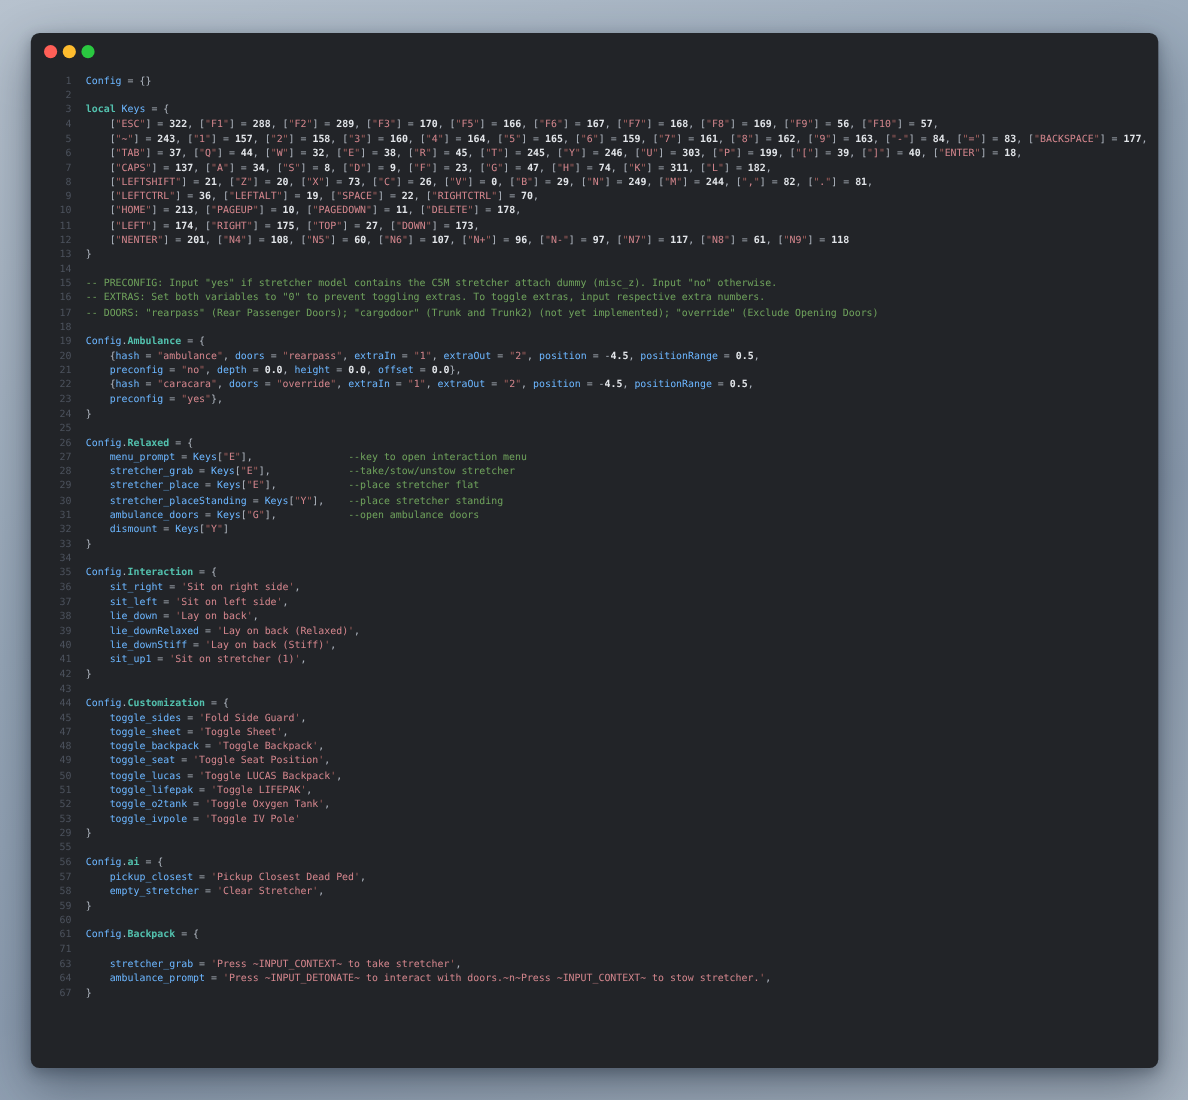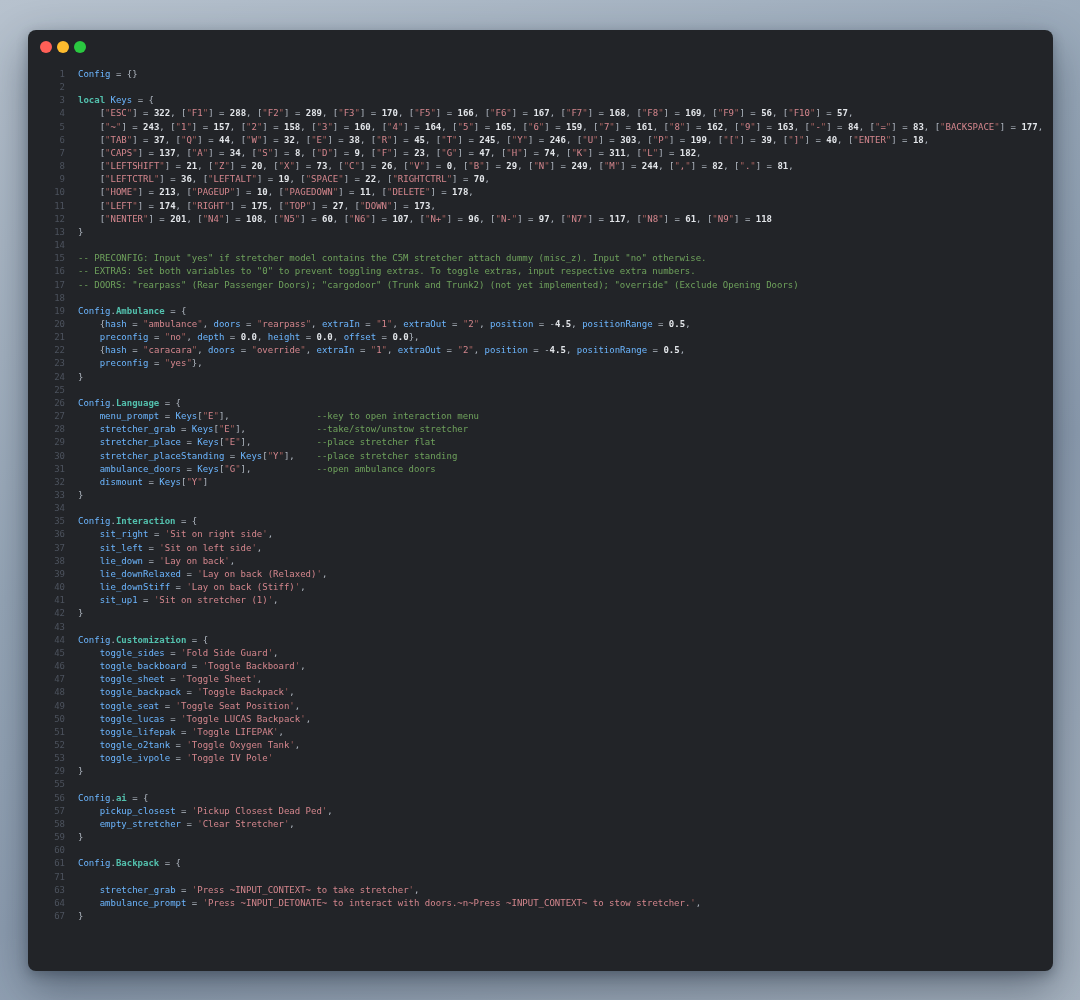--- a/index.html
+++ b/index.html
@@ -60,41 +60,40 @@
       <div class="line"><span class="ln">16</span><span class="tx"><span class="c">-- EXTRAS: Set both variables to "0" to prevent toggling extras. To toggle extras, input respective extra numbers.</span></span></div>
       <div class="line"><span class="ln">17</span><span class="tx"><span class="c">-- DOORS: "rearpass" (Rear Passenger Doors); "cargodoor" (Trunk and Trunk2) (not yet implemented); "override" (Exclude Opening Doors)</span></span></div>
       <div class="line"><span class="ln">18</span><span class="tx"></span></div>
       <div class="line"><span class="ln">19</span><span class="tx"><span class="v">Config</span><span class="p">.</span><span class="m">Ambulance</span><span class="p"> </span><span class="p">=</span><span class="p"> </span><span class="p">{</span></span></div>
       <div class="line"><span class="ln">20</span><span class="tx"><span class="p">    </span><span class="p">{</span><span class="v">hash</span><span class="p"> </span><span class="p">=</span><span class="p"> </span><span class="q">"</span><span class="s">ambulance</span><span class="q">"</span><span class="p">,</span><span class="p"> </span><span class="v">doors</span><span class="p"> </span><span class="p">=</span><span class="p"> </span><span class="q">"</span><span class="s">rearpass</span><span class="q">"</span><span class="p">,</span><span class="p"> </span><span class="v">extraIn</span><span class="p"> </span><span class="p">=</span><span class="p"> </span><span class="q">"</span><span class="s">1</span><span class="q">"</span><span class="p">,</span><span class="p"> </span><span class="v">extraOut</span><span class="p"> </span><span class="p">=</span><span class="p"> </span><span class="q">"</span><span class="s">2</span><span class="q">"</span><span class="p">,</span><span class="p"> </span><span class="v">position</span><span class="p"> </span><span class="p">=</span><span class="p"> </span><span class="p">-</span><span class="n">4.5</span><span class="p">,</span><span class="p"> </span><span class="v">positionRange</span><span class="p"> </span><span class="p">=</span><span class="p"> </span><span class="n">0.5</span><span class="p">,</span></span></div>
       <div class="line"><span class="ln">21</span><span class="tx"><span class="p">    </span><span class="v">preconfig</span><span class="p"> </span><span class="p">=</span><span class="p"> </span><span class="q">"</span><span class="s">no</span><span class="q">"</span><span class="p">,</span><span class="p"> </span><span class="v">depth</span><span class="p"> </span><span class="p">=</span><span class="p"> </span><span class="n">0.0</span><span class="p">,</span><span class="p"> </span><span class="v">height</span><span class="p"> </span><span class="p">=</span><span class="p"> </span><span class="n">0.0</span><span class="p">,</span><span class="p"> </span><span class="v">offset</span><span class="p"> </span><span class="p">=</span><span class="p"> </span><span class="n">0.0</span><span class="p">},</span></span></div>
       <div class="line"><span class="ln">22</span><span class="tx"><span class="p">    </span><span class="p">{</span><span class="v">hash</span><span class="p"> </span><span class="p">=</span><span class="p"> </span><span class="q">"</span><span class="s">caracara</span><span class="q">"</span><span class="p">,</span><span class="p"> </span><span class="v">doors</span><span class="p"> </span><span class="p">=</span><span class="p"> </span><span class="q">"</span><span class="s">override</span><span class="q">"</span><span class="p">,</span><span class="p"> </span><span class="v">extraIn</span><span class="p"> </span><span class="p">=</span><span class="p"> </span><span class="q">"</span><span class="s">1</span><span class="q">"</span><span class="p">,</span><span class="p"> </span><span class="v">extraOut</span><span class="p"> </span><span class="p">=</span><span class="p"> </span><span class="q">"</span><span class="s">2</span><span class="q">"</span><span class="p">,</span><span class="p"> </span><span class="v">position</span><span class="p"> </span><span class="p">=</span><span class="p"> </span><span class="p">-</span><span class="n">4.5</span><span class="p">,</span><span class="p"> </span><span class="v">positionRange</span><span class="p"> </span><span class="p">=</span><span class="p"> </span><span class="n">0.5</span><span class="p">,</span></span></div>
       <div class="line"><span class="ln">23</span><span class="tx"><span class="p">    </span><span class="v">preconfig</span><span class="p"> </span><span class="p">=</span><span class="p"> </span><span class="q">"</span><span class="s">yes</span><span class="q">"</span><span class="p">},</span></span></div>
       <div class="line"><span class="ln">24</span><span class="tx"><span class="p">}</span></span></div>
       <div class="line"><span class="ln">25</span><span class="tx"></span></div>
-      <div class="line"><span class="ln">26</span><span class="tx"><span class="v">Config</span><span class="p">.</span><span class="m">Language</span><span class="p"> </span><span class="p">=</span><span class="p"> </span><span class="p">{</span></span></div>
+      <div class="line"><span class="ln">26</span><span class="tx"><span class="v">Config</span><span class="p">.</span><span class="m">Relaxed</span><span class="p"> </span><span class="p">=</span><span class="p"> </span><span class="p">{</span></span></div>
       <div class="line"><span class="ln">27</span><span class="tx"><span class="p">    </span><span class="v">menu_prompt</span><span class="p"> </span><span class="p">=</span><span class="p"> </span><span class="v">Keys</span><span class="p">[</span><span class="q">"</span><span class="s">E</span><span class="q">"</span><span class="p">],</span><span class="p">                </span><span class="c">--key to open interaction menu</span></span></div>
       <div class="line"><span class="ln">28</span><span class="tx"><span class="p">    </span><span class="v">stretcher_grab</span><span class="p"> </span><span class="p">=</span><span class="p"> </span><span class="v">Keys</span><span class="p">[</span><span class="q">"</span><span class="s">E</span><span class="q">"</span><span class="p">],</span><span class="p">             </span><span class="c">--take/stow/unstow stretcher</span></span></div>
       <div class="line"><span class="ln">29</span><span class="tx"><span class="p">    </span><span class="v">stretcher_place</span><span class="p"> </span><span class="p">=</span><span class="p"> </span><span class="v">Keys</span><span class="p">[</span><span class="q">"</span><span class="s">E</span><span class="q">"</span><span class="p">],</span><span class="p">            </span><span class="c">--place stretcher flat</span></span></div>
       <div class="line"><span class="ln">30</span><span class="tx"><span class="p">    </span><span class="v">stretcher_placeStanding</span><span class="p"> </span><span class="p">=</span><span class="p"> </span><span class="v">Keys</span><span class="p">[</span><span class="q">"</span><span class="s">Y</span><span class="q">"</span><span class="p">],</span><span class="p">    </span><span class="c">--place stretcher standing</span></span></div>
       <div class="line"><span class="ln">31</span><span class="tx"><span class="p">    </span><span class="v">ambulance_doors</span><span class="p"> </span><span class="p">=</span><span class="p"> </span><span class="v">Keys</span><span class="p">[</span><span class="q">"</span><span class="s">G</span><span class="q">"</span><span class="p">],</span><span class="p">            </span><span class="c">--open ambulance doors</span></span></div>
       <div class="line"><span class="ln">32</span><span class="tx"><span class="p">    </span><span class="v">dismount</span><span class="p"> </span><span class="p">=</span><span class="p"> </span><span class="v">Keys</span><span class="p">[</span><span class="q">"</span><span class="s">Y</span><span class="q">"</span><span class="p">]</span></span></div>
       <div class="line"><span class="ln">33</span><span class="tx"><span class="p">}</span></span></div>
       <div class="line"><span class="ln">34</span><span class="tx"></span></div>
       <div class="line"><span class="ln">35</span><span class="tx"><span class="v">Config</span><span class="p">.</span><span class="m">Interaction</span><span class="p"> </span><span class="p">=</span><span class="p"> </span><span class="p">{</span></span></div>
       <div class="line"><span class="ln">36</span><span class="tx"><span class="p">    </span><span class="v">sit_right</span><span class="p"> </span><span class="p">=</span><span class="p"> </span><span class="q">'</span><span class="s">Sit on right side</span><span class="q">'</span><span class="p">,</span></span></div>
       <div class="line"><span class="ln">37</span><span class="tx"><span class="p">    </span><span class="v">sit_left</span><span class="p"> </span><span class="p">=</span><span class="p"> </span><span class="q">'</span><span class="s">Sit on left side</span><span class="q">'</span><span class="p">,</span></span></div>
       <div class="line"><span class="ln">38</span><span class="tx"><span class="p">    </span><span class="v">lie_down</span><span class="p"> </span><span class="p">=</span><span class="p"> </span><span class="q">'</span><span class="s">Lay on back</span><span class="q">'</span><span class="p">,</span></span></div>
       <div class="line"><span class="ln">39</span><span class="tx"><span class="p">    </span><span class="v">lie_downRelaxed</span><span class="p"> </span><span class="p">=</span><span class="p"> </span><span class="q">'</span><span class="s">Lay on back (Relaxed)</span><span class="q">'</span><span class="p">,</span></span></div>
       <div class="line"><span class="ln">40</span><span class="tx"><span class="p">    </span><span class="v">lie_downStiff</span><span class="p"> </span><span class="p">=</span><span class="p"> </span><span class="q">'</span><span class="s">Lay on back (Stiff)</span><span class="q">'</span><span class="p">,</span></span></div>
       <div class="line"><span class="ln">41</span><span class="tx"><span class="p">    </span><span class="v">sit_up1</span><span class="p"> </span><span class="p">=</span><span class="p"> </span><span class="q">'</span><span class="s">Sit on stretcher (1)</span><span class="q">'</span><span class="p">,</span></span></div>
       <div class="line"><span class="ln">42</span><span class="tx"><span class="p">}</span></span></div>
       <div class="line"><span class="ln">43</span><span class="tx"></span></div>
       <div class="line"><span class="ln">44</span><span class="tx"><span class="v">Config</span><span class="p">.</span><span class="m">Customization</span><span class="p"> </span><span class="p">=</span><span class="p"> </span><span class="p">{</span></span></div>
       <div class="line"><span class="ln">45</span><span class="tx"><span class="p">    </span><span class="v">toggle_sides</span><span class="p"> </span><span class="p">=</span><span class="p"> </span><span class="q">'</span><span class="s">Fold Side Guard</span><span class="q">'</span><span class="p">,</span></span></div>
-      <div class="line"><span class="ln">46</span><span class="tx"><span class="p">    </span><span class="v">toggle_backboard</span><span class="p"> </span><span class="p">=</span><span class="p"> </span><span class="q">'</span><span class="s">Toggle Backboard</span><span class="q">'</span><span class="p">,</span></span></div>
       <div class="line"><span class="ln">47</span><span class="tx"><span class="p">    </span><span class="v">toggle_sheet</span><span class="p"> </span><span class="p">=</span><span class="p"> </span><span class="q">'</span><span class="s">Toggle Sheet</span><span class="q">'</span><span class="p">,</span></span></div>
       <div class="line"><span class="ln">48</span><span class="tx"><span class="p">    </span><span class="v">toggle_backpack</span><span class="p"> </span><span class="p">=</span><span class="p"> </span><span class="q">'</span><span class="s">Toggle Backpack</span><span class="q">'</span><span class="p">,</span></span></div>
       <div class="line"><span class="ln">49</span><span class="tx"><span class="p">    </span><span class="v">toggle_seat</span><span class="p"> </span><span class="p">=</span><span class="p"> </span><span class="q">'</span><span class="s">Toggle Seat Position</span><span class="q">'</span><span class="p">,</span></span></div>
       <div class="line"><span class="ln">50</span><span class="tx"><span class="p">    </span><span class="v">toggle_lucas</span><span class="p"> </span><span class="p">=</span><span class="p"> </span><span class="q">'</span><span class="s">Toggle LUCAS Backpack</span><span class="q">'</span><span class="p">,</span></span></div>
       <div class="line"><span class="ln">51</span><span class="tx"><span class="p">    </span><span class="v">toggle_lifepak</span><span class="p"> </span><span class="p">=</span><span class="p"> </span><span class="q">'</span><span class="s">Toggle LIFEPAK</span><span class="q">'</span><span class="p">,</span></span></div>
       <div class="line"><span class="ln">52</span><span class="tx"><span class="p">    </span><span class="v">toggle_o2tank</span><span class="p"> </span><span class="p">=</span><span class="p"> </span><span class="q">'</span><span class="s">Toggle Oxygen Tank</span><span class="q">'</span><span class="p">,</span></span></div>
       <div class="line"><span class="ln">53</span><span class="tx"><span class="p">    </span><span class="v">toggle_ivpole</span><span class="p"> </span><span class="p">=</span><span class="p"> </span><span class="q">'</span><span class="s">Toggle IV Pole</span><span class="q">'</span></span></div>
       <div class="line"><span class="ln">29</span><span class="tx"><span class="p">}</span></span></div>
       <div class="line"><span class="ln">55</span><span class="tx"></span></div>
       <div class="line"><span class="ln">56</span><span class="tx"><span class="v">Config</span><span class="p">.</span><span class="m">ai</span><span class="p"> </span><span class="p">=</span><span class="p"> </span><span class="p">{</span></span></div>

